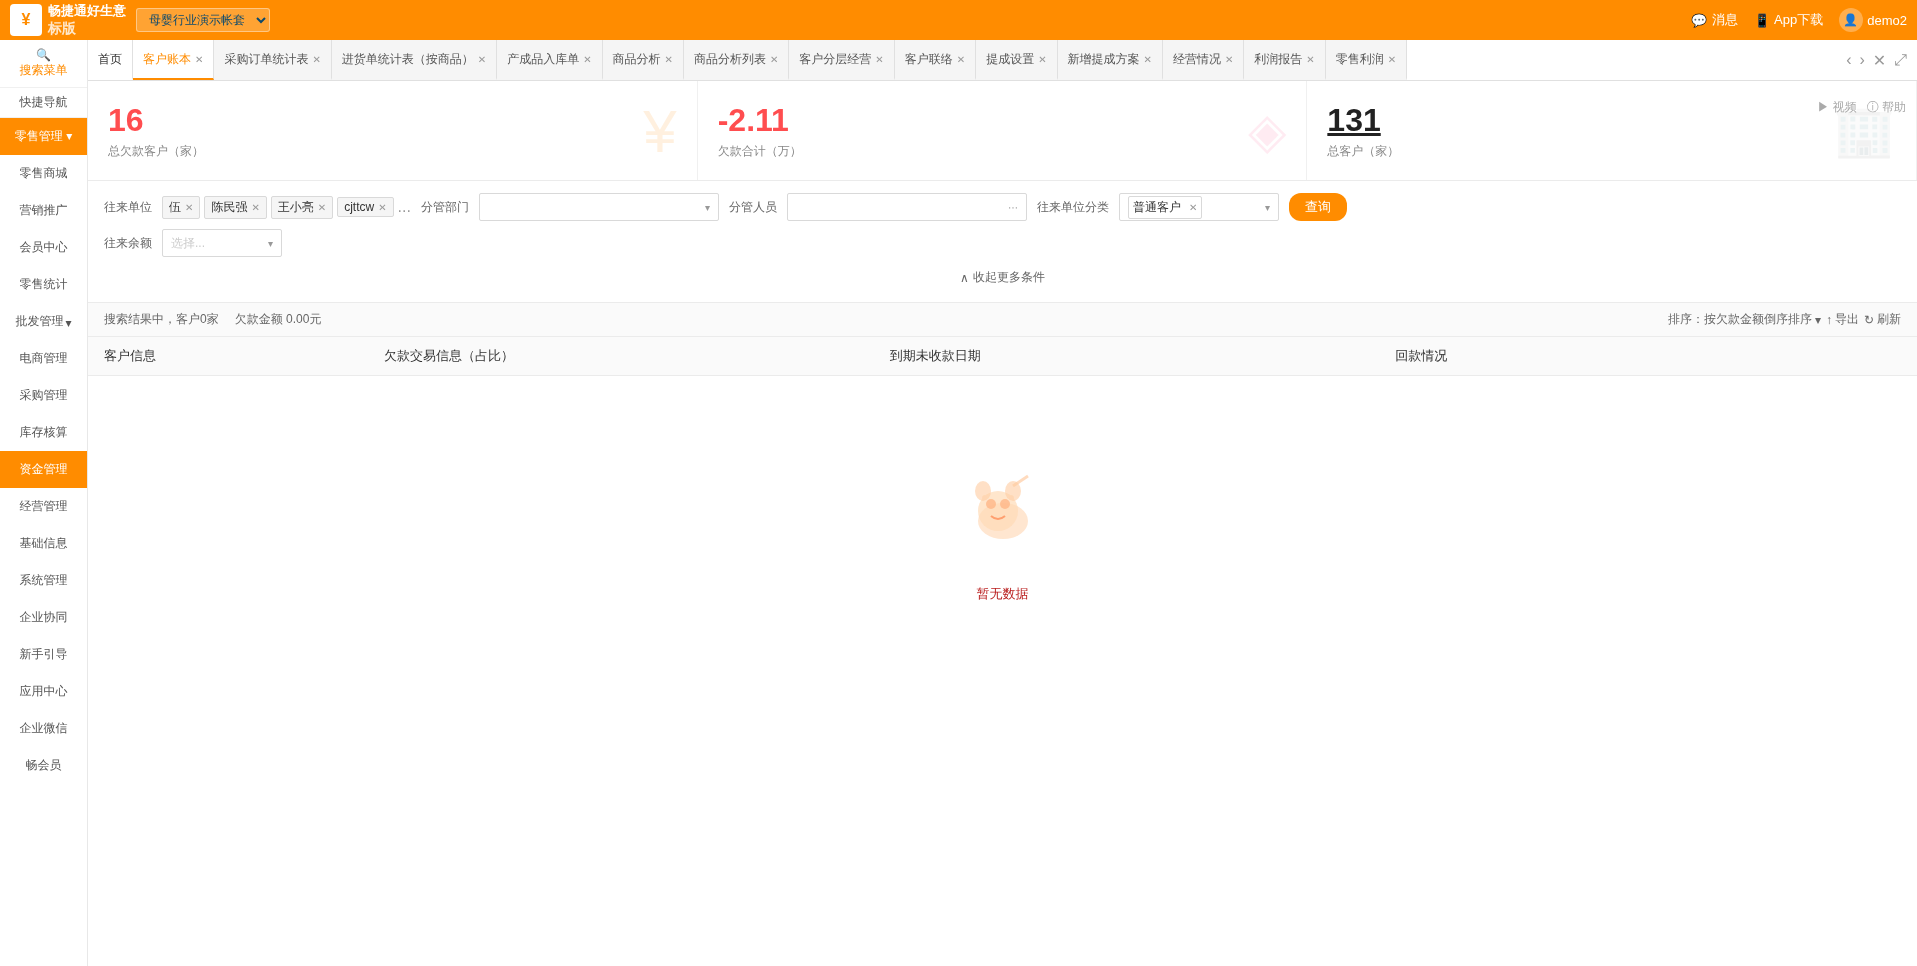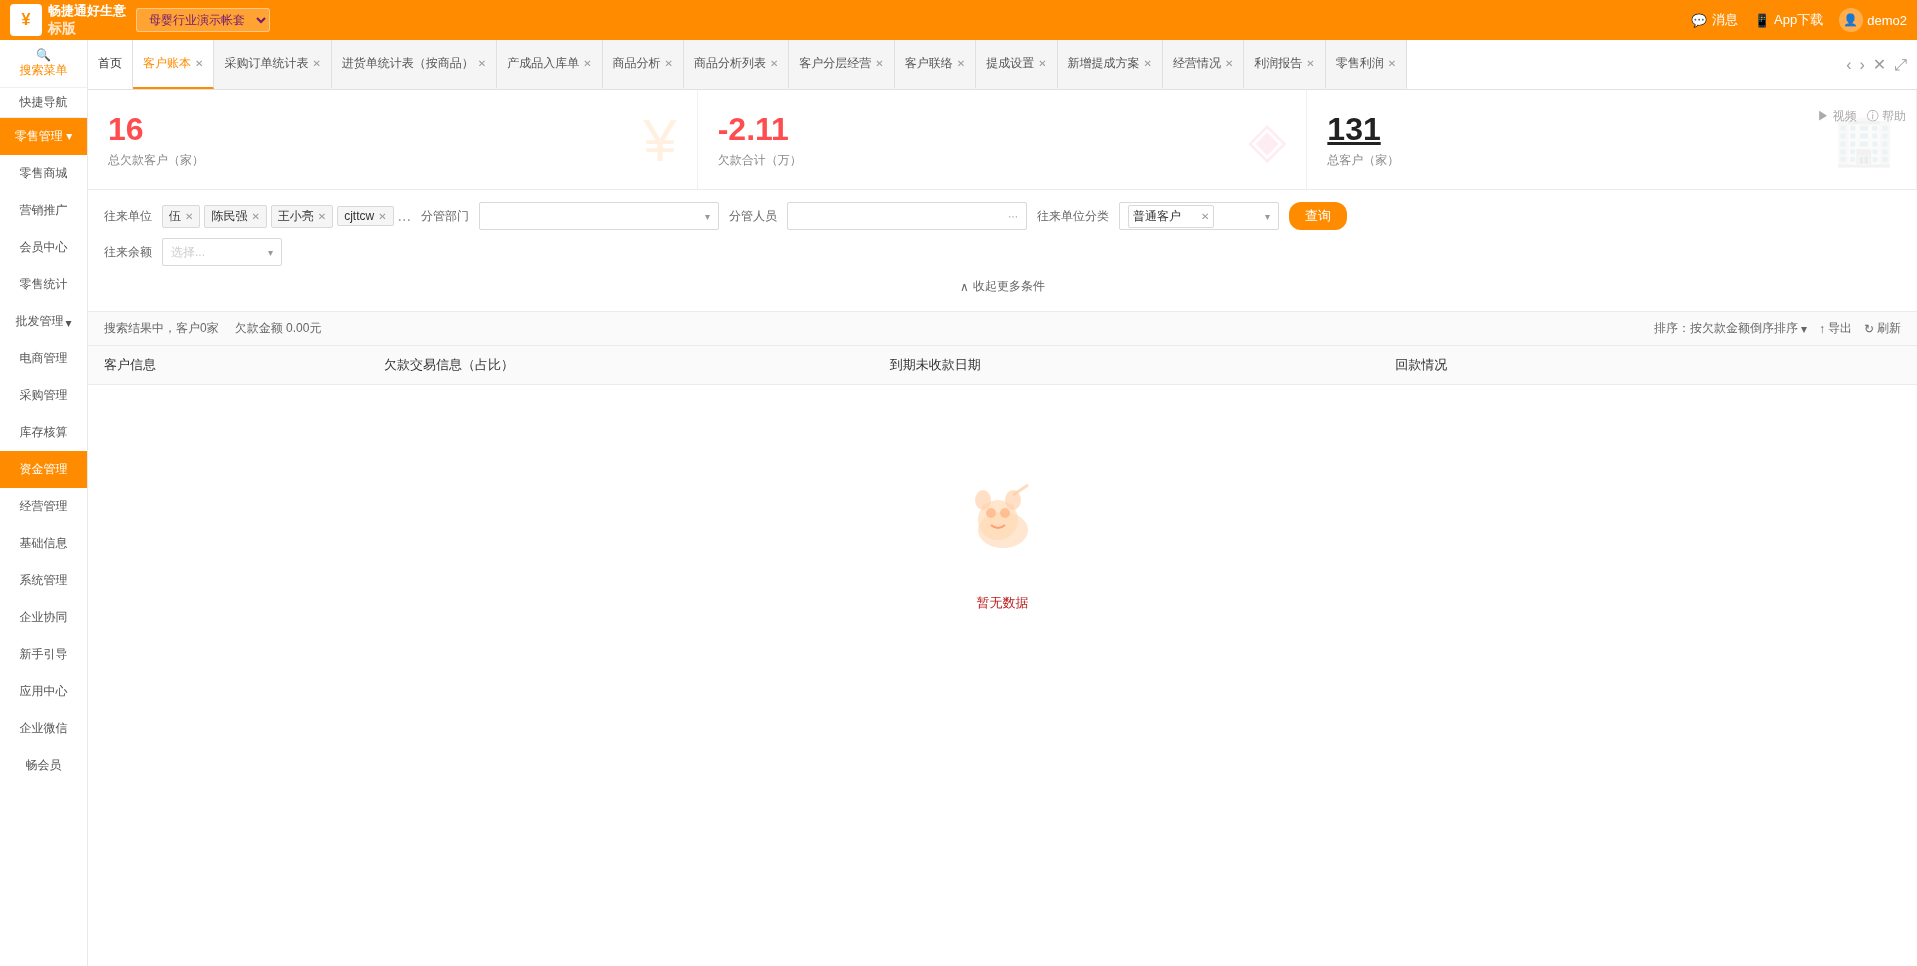--- a/index.html
+++ b/index.html
@@ -4,27 +4,27 @@
   <style>
     * { box-sizing: border-box; margin: 0; padding: 0; font-family: 'Microsoft YaHei', Arial, sans-serif; }
     body { background: #f5f5f5; font-size: 13px; color: #333; overflow: hidden; height: 966px; }
 
     
     .app-wrapper { display: flex; flex-direction: column; height: 100%; }
     .top-bar { height: 40px; background: #ff8c00; display: flex; align-items: center; padding: 0 10px; color: white; flex-shrink: 0; }
     .main-layout { display: flex; flex: 1; overflow: hidden; }
     .sidebar { width: 88px; background: #fff; border-right: 1px solid #e8e8e8; display: flex; flex-direction: column; overflow-y: auto; flex-shrink: 0; }
     .content-area { flex: 1; display: flex; flex-direction: column; overflow: hidden; }
-    .tab-bar { height: 50px; background: #fff; border-bottom: 1px solid #e0e0e0; display: flex; align-items: center; overflow: hidden; flex-shrink: 0; }
+    .tab-bar { height: 41px; background: #fff; border-bottom: 1px solid #e0e0e0; display: flex; align-items: center; overflow: hidden; flex-shrink: 0; }
     .main-content { flex: 1; overflow-y: auto; background: #fff; }
 
     
     .top-bar-logo { display: flex; align-items: center; gap: 6px; font-weight: bold; font-size: 14px; }
     .logo-icon { width: 32px; height: 32px; background: white; border-radius: 4px; display: flex; align-items: center; justify-content: center; color: #ff8c00; font-size: 16px; }
-    .top-bar-selector { margin-left: 10px; background: rgba(255,255,255,0.2); border: 1px solid rgba(255,255,255,0.4); color: #701a75; padding: 3px 8px; border-radius: 3px; font-size: 12px; cursor: pointer; }
+    .top-bar-selector { margin-left: 10px; background: rgba(255,255,255,0.2); border: 1px solid rgba(255,255,255,0.4); color: #0c4a6e; padding: 3px 8px; border-radius: 3px; font-size: 12px; cursor: pointer; }
     .top-bar-right { margin-left: auto; display: flex; align-items: center; gap: 16px; font-size: 13px; }
     .top-bar-right-item { display: flex; align-items: center; gap: 4px; cursor: pointer; }
 
     
     .sidebar-search { padding: 8px 6px; font-size: 12px; color: #ff8c00; cursor: pointer; text-align: center; border-bottom: 1px solid #f0f0f0; }
     .sidebar-nav { padding: 6px 0; font-size: 12px; color: #555; text-align: center; cursor: pointer; border-bottom: 1px solid #f0f0f0; }
     .sidebar-item { padding: 10px 4px; font-size: 12px; color: #555; text-align: center; cursor: pointer; }
     .sidebar-item.active { background: #ff8c00; color: white; }
 
     
@@ -51,25 +51,25 @@
     .filter-row { display: flex; align-items: center; gap: 10px; margin-bottom: 8px; flex-wrap: wrap; }
     .filter-label { font-size: 12px; color: #666; white-space: nowrap; }
     .filter-tags { display: flex; align-items: center; gap: 4px; flex-wrap: wrap; }
     .filter-tag { display: flex; align-items: center; background: #f5f5f5; border: 1px solid #d9d9d9; border-radius: 2px; padding: 2px 6px; font-size: 12px; gap: 4px; }
     .filter-tag-close { color: #999; cursor: pointer; font-size: 10px; }
     .filter-more { color: #999; cursor: pointer; font-size: 16px; }
     .filter-select { min-width: 160px; height: 28px; border: 1px solid #d9d9d9; border-radius: 2px; padding: 0 8px; font-size: 12px; background: white; display: flex; align-items: center; justify-content: space-between; cursor: pointer; }
     .filter-select-wide { min-width: 240px; }
     .collapse-btn { display: flex; align-items: center; justify-content: center; gap: 4px; font-size: 12px; color: #666; cursor: pointer; padding: 4px 0; }
     .query-btn { background: #ff8c00; color: white; border: none; padding: 5px 16px; border-radius: 12px; cursor: pointer; font-size: 13px; }
-    .filter-select-tag { display: flex; align-items: center; gap: 20px; background: white; border: 1px solid #d9d9d9; border-radius: 2px; padding: 2px 4px; font-size: 12px; }
+    .filter-select-tag { display: flex; align-items: center; gap: 8px; background: white; border: 1px solid #d9d9d9; border-radius: 2px; padding: 2px 4px; font-size: 12px; }
 
     
     .result-bar { display: flex; align-items: center; padding: 8px 16px; background: #fafafa; border-bottom: 1px solid #ebebeb; font-size: 12px; color: #666; }
-    .result-bar-right { margin-left: auto; display: flex; gap: 12px; }
+    .result-bar-right { margin-left: auto; display: flex; gap: 5px; }
     .sort-select { font-size: 12px; color: #666; cursor: pointer; display: flex; align-items: center; gap: 3px; }
     .action-btn { font-size: 12px; color: #666; cursor: pointer; display: flex; align-items: center; gap: 3px; }
 
     
     .table-header { display: grid; grid-template-columns: 280px 1fr 1fr 1fr; padding: 10px 16px; background: #fafafa; border-bottom: 1px solid #ebebeb; font-size: 13px; color: #333; font-weight: 500; }
     .empty-state { display: flex; flex-direction: column; align-items: center; justify-content: center; padding: 80px 0; }
     .empty-icon { font-size: 80px; color: #ffb87a; opacity: 0.7; margin-bottom: 10px; }
     .empty-text { font-size: 13px; color: #b91c1c; }
 
     

